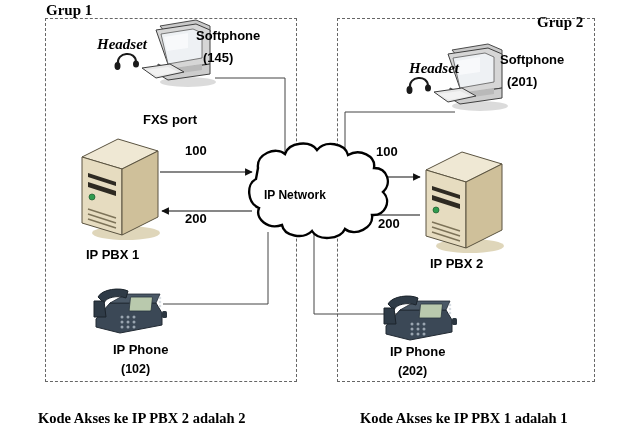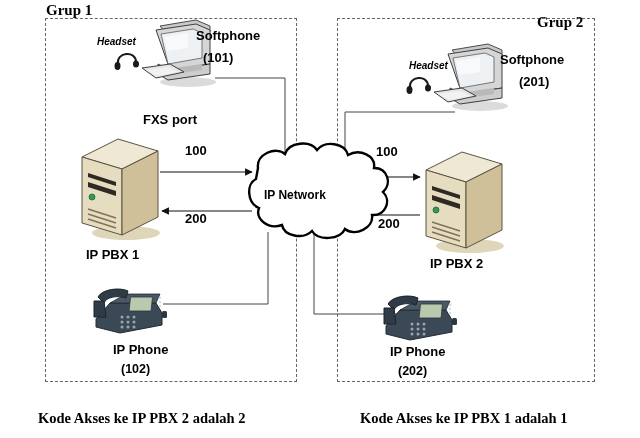--- a/index.html
+++ b/index.html
@@ -54,21 +54,22 @@
     font-family: "Liberation Sans", sans-serif;
     font-size: 13px;
     color: #000;
     white-space: nowrap;
     font-weight: bold;
   }
   .lbl-sm { font-size: 12.5px; }
   .lbl-italic {
     font-style: italic;
     font-weight: bold;
-    font-size: 10px;
+    font-size: 15px;
+    font-family: Liberation Serif, serif;
   }
 
   
   svg.overlay {
     position: absolute;
     left: 0; top: 0;
     width: 640px; height: 438px;
     pointer-events: none;
   }
 
@@ -158,21 +159,21 @@
   <div class="icon-wrap" style="left:112px; top:44px; width:30px; height:30px;">
     <svg width="30" height="30" viewBox="0 0 30 30">
       <path d="M 6 20 C 4 8, 24 6, 24 18" stroke="#1a1a1a" stroke-width="2" fill="none"></path>
       <ellipse cx="5.5" cy="22" rx="3" ry="4" fill="#1a1a1a"></ellipse>
       <ellipse cx="24" cy="20" rx="3" ry="3.5" fill="#1a1a1a"></ellipse>
     </svg>
   </div>
   <div class="lbl lbl-italic" style="left:97px; top:36px;">Headset</div>
 
   <div class="lbl" style="left:196px; top:28px;">Softphone</div>
-  <div class="lbl" style="left:203px; top:50px;">(101)</div>
+  <div class="lbl" style="left:203px; top:50px;">(145)</div>
 
   <div class="icon-wrap" id="pbx1" style="left:74px; top:135px; width:92px; height:110px;">
     <svg width="92" height="110" viewBox="0 0 92 110">
       <ellipse cx="52" cy="98" rx="34" ry="7" fill="#d9cfae" opacity="0.85"></ellipse>
 
       <path d="M 8 22 L 44 4 L 84 16 L 48 34 Z" fill="#efe8d4" stroke="#5a5340" stroke-width="1"></path>
 
       <path d="M 8 22 L 48 34 L 48 100 L 8 88 Z" fill="#e6dcc0" stroke="#5a5340" stroke-width="1"></path>
 
       <path d="M 48 34 L 84 16 L 84 82 L 48 100 Z" fill="#cfc09a" stroke="#5a5340" stroke-width="1"></path>
@@ -244,21 +245,21 @@
   <div class="icon-wrap" style="left:404px; top:68px; width:30px; height:30px;">
     <svg width="30" height="30" viewBox="0 0 30 30">
       <path d="M 6 20 C 4 8, 24 6, 24 18" stroke="#1a1a1a" stroke-width="2" fill="none"></path>
       <ellipse cx="5.5" cy="22" rx="3" ry="4" fill="#1a1a1a"></ellipse>
       <ellipse cx="24" cy="20" rx="3" ry="3.5" fill="#1a1a1a"></ellipse>
     </svg>
   </div>
   <div class="lbl lbl-italic" style="left:409px; top:60px;">Headset</div>
 
   <div class="lbl" style="left:500px; top:52px;">Softphone</div>
-  <div class="lbl" style="left:507px; top:74px;margin-left:12px;">(201)</div>
+  <div class="lbl" style="left:507px; top:74px;">(201)</div>
 
   <div class="icon-wrap" id="pbx2" style="left:418px; top:148px; width:92px; height:110px;">
     <svg width="92" height="110" viewBox="0 0 92 110">
       <ellipse cx="52" cy="98" rx="34" ry="7" fill="#d9cfae" opacity="0.85"></ellipse>
       <path d="M 8 22 L 44 4 L 84 16 L 48 34 Z" fill="#efe8d4" stroke="#5a5340" stroke-width="1"></path>
       <path d="M 8 22 L 48 34 L 48 100 L 8 88 Z" fill="#e6dcc0" stroke="#5a5340" stroke-width="1"></path>
       <path d="M 48 34 L 84 16 L 84 82 L 48 100 Z" fill="#cfc09a" stroke="#5a5340" stroke-width="1"></path>
       <path d="M 14 38 L 42 47 L 42 51 L 14 42 Z" fill="#2e2a22"></path>
       <path d="M 14 47 L 42 56 L 42 61 L 14 52 Z" fill="#2e2a22"></path>
       <circle cx="18" cy="62" r="3" fill="#2f9b4e" stroke="#1d5a2e" stroke-width="0.7"></circle>

